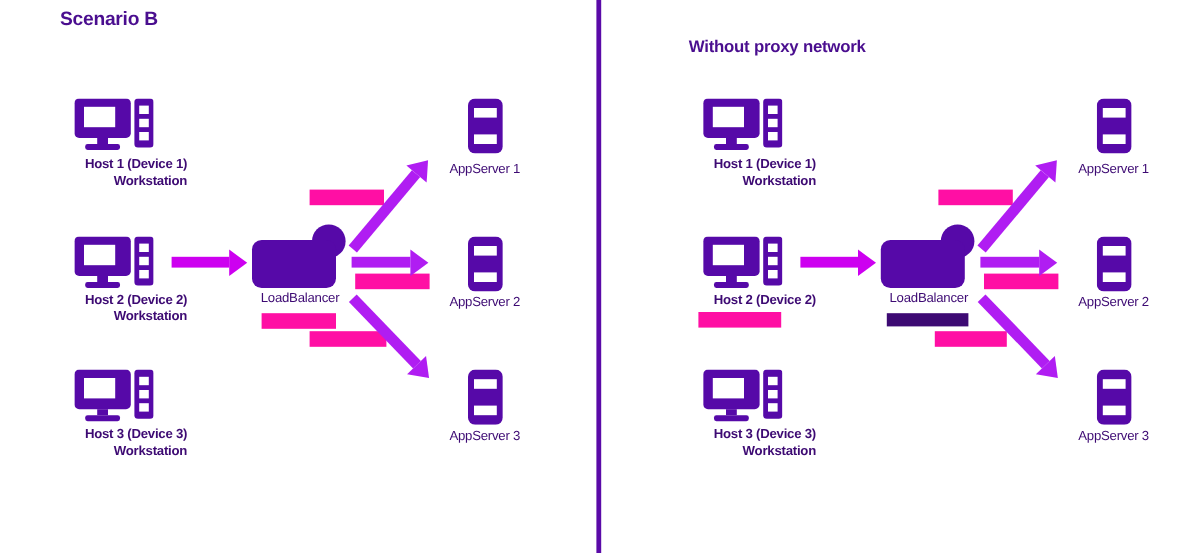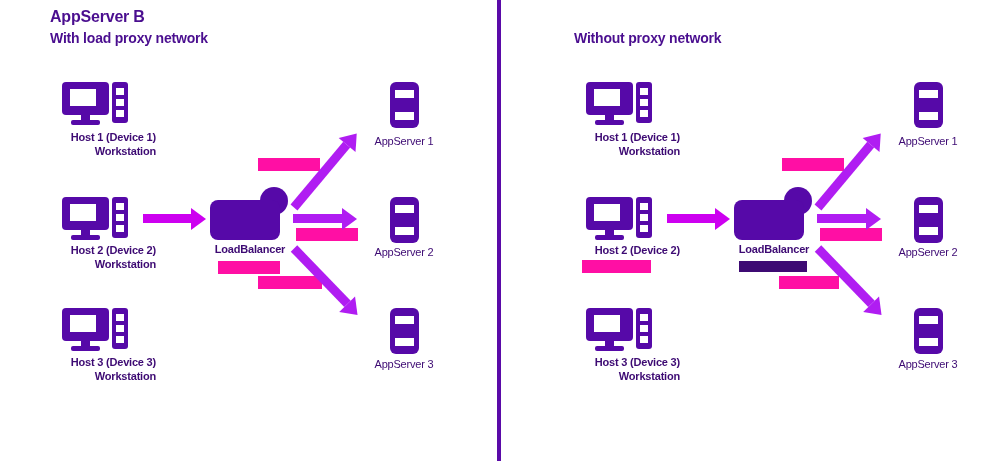--- a/index.html
+++ b/index.html
@@ -37,21 +37,21 @@
   }
   .srv-label {
     position:absolute; left:360px; width:88px;
     text-align:center; color:#3d0a73;
     font-size:11px; font-weight:normal; line-height:13px;
     letter-spacing:-0.2px;
   }
   .lb-label {
     position:absolute; left:200px; top:243px; width:100px;
     text-align:center; color:#3d0a73;
-    font-size:11px; font-weight:bold; letter-spacing:-0.2px;
+    font-size:11px; font-weight:normal; letter-spacing:-0.2px;
   }
 
   .bar { position:absolute; height:13px; }
   .bar.pink { background:#ff0fa4; }
   .bar.dark { background:#3d0a73; height:11px; }
 
   .arrow {
     position:absolute; height:9px;
     transform-origin:left center;
   }
@@ -70,22 +70,21 @@
   .divider {
     position:absolute; left:497px; top:0;
     width:4px; height:461px; background:#5a0aa8;
   }
   svg { display:block; }
 </style>
 </head>
 <body>
 
 <div class="panel" id="panel-left">
-  <div class="title">AppServer B</div>
-  <div class="subtitle">With load proxy network</div>
+  <div class="title">Scenario B</div>
 
   <svg class="ws-icon" style="top:82px" viewBox="0 0 66 44">
     <rect x="0" y="0" width="47" height="33" rx="4" fill="#5609a8"></rect>
     <rect x="8" y="7" width="26" height="17" fill="#ffffff"></rect>
     <rect x="19" y="33" width="9" height="5" fill="#5609a8"></rect>
     <rect x="9" y="38" width="29" height="5" rx="2" fill="#5609a8"></rect>
     <rect x="50" y="0" width="16" height="41" rx="3" fill="#5609a8"></rect>
     <rect x="54" y="6" width="8" height="7" fill="#ffffff"></rect>
     <rect x="54" y="17" width="8" height="7" fill="#ffffff"></rect>
     <rect x="54" y="28" width="8" height="7" fill="#ffffff"></rect>

